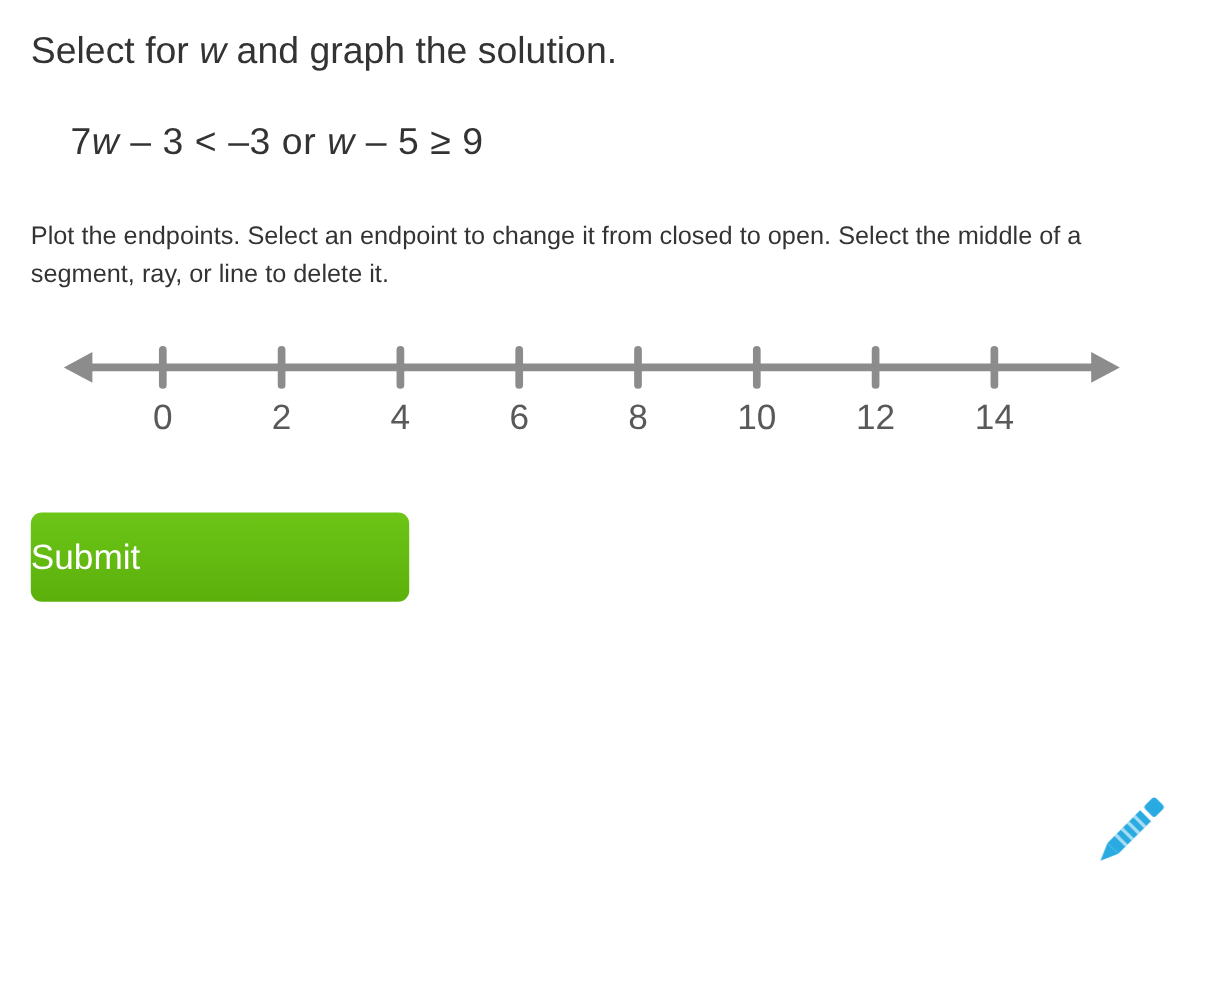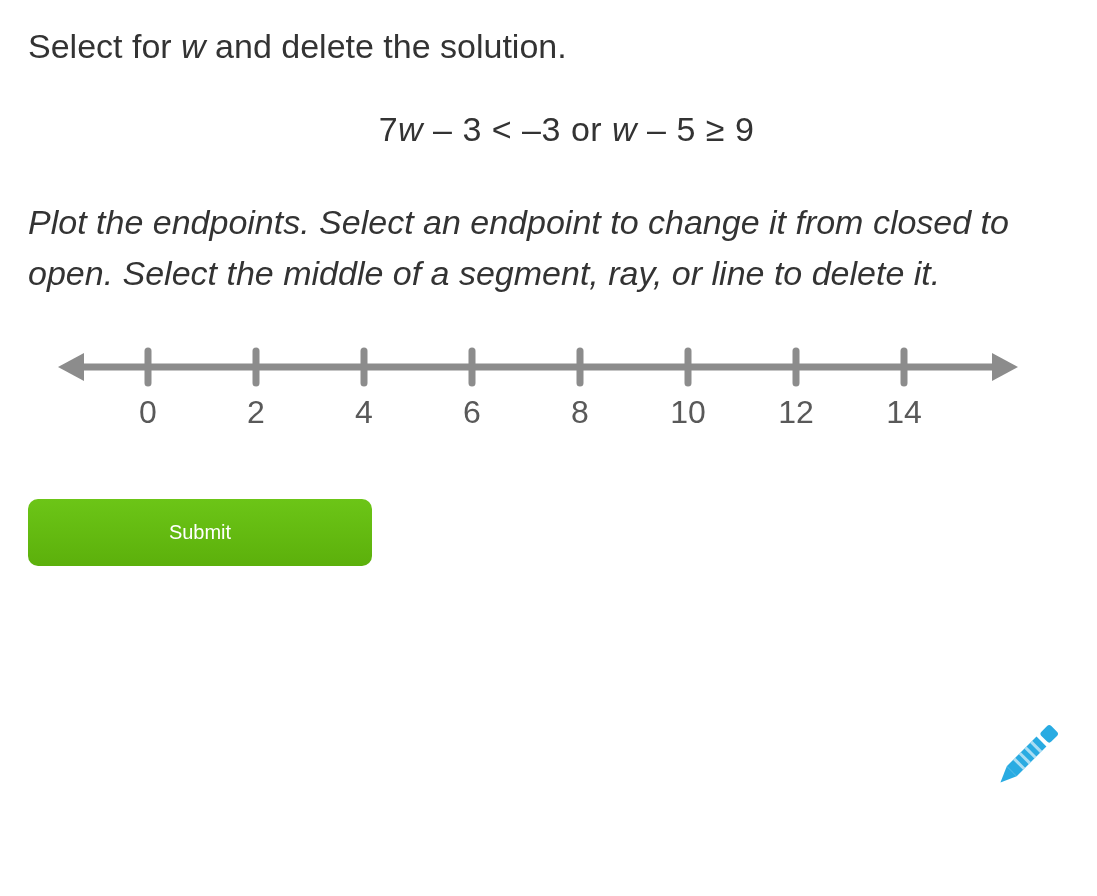--- a/index.html
+++ b/index.html
@@ -14,59 +14,57 @@
   .prompt {
     font-size: 34px;
     line-height: 1.35;
     margin: 4px 0 40px 0;
   }
   .variable { font-style: italic; }
   .equation {
     font-size: 34px;
     margin: 0 0 48px 36px;
     letter-spacing: 0.5px;
-    text-align: center;
   }
   .instructions {
-    font-style: italic;
-    font-size: 34px;
+    font-size: 23px;
     line-height: 1.5;
     margin: 0 0 28px 0;
   }
   .numberline-wrap {
     margin: 24px 0 52px 0;
   }
   .submit-btn {
     display: inline-block;
     background: #62b80e;
     background: linear-gradient(#6cc517, #5cb00b);
     color: #ffffff;
-    font-size: 20px;
+    font-size: 32px;
     border: none;
     border-radius: 10px;
     padding: 22px 0;
     width: 344px;
-    text-align: center;
+    text-align: left;
     cursor: pointer;
     font-family: Verdana, Geneva, sans-serif;
   }
   .pencil-wrap {
     position: fixed;
     right: 24px;
     bottom: 96px;
   }
   svg { display: block; }
 </style>
 </head>
 <body>
 
 
 
 <div class="prompt">
-  <span>Select for </span><span class="variable">w</span><span> and delete the solution.</span>
+  <span>Select for </span><span class="variable">w</span><span> and graph the solution.</span>
 </div>
 
 <div class="equation">
   <span>7</span><span class="variable">w</span><span> – 3 &lt; –3 or </span><span class="variable">w</span><span> – 5 ≥ 9</span>
 </div>
 
 <div class="instructions">Plot the endpoints. Select an endpoint to change it from closed to open. Select the middle of a segment, ray, or line to delete it.</div>
 
 <div class="numberline-wrap">
   <svg id="numberline-svg" width="1020" height="120">

